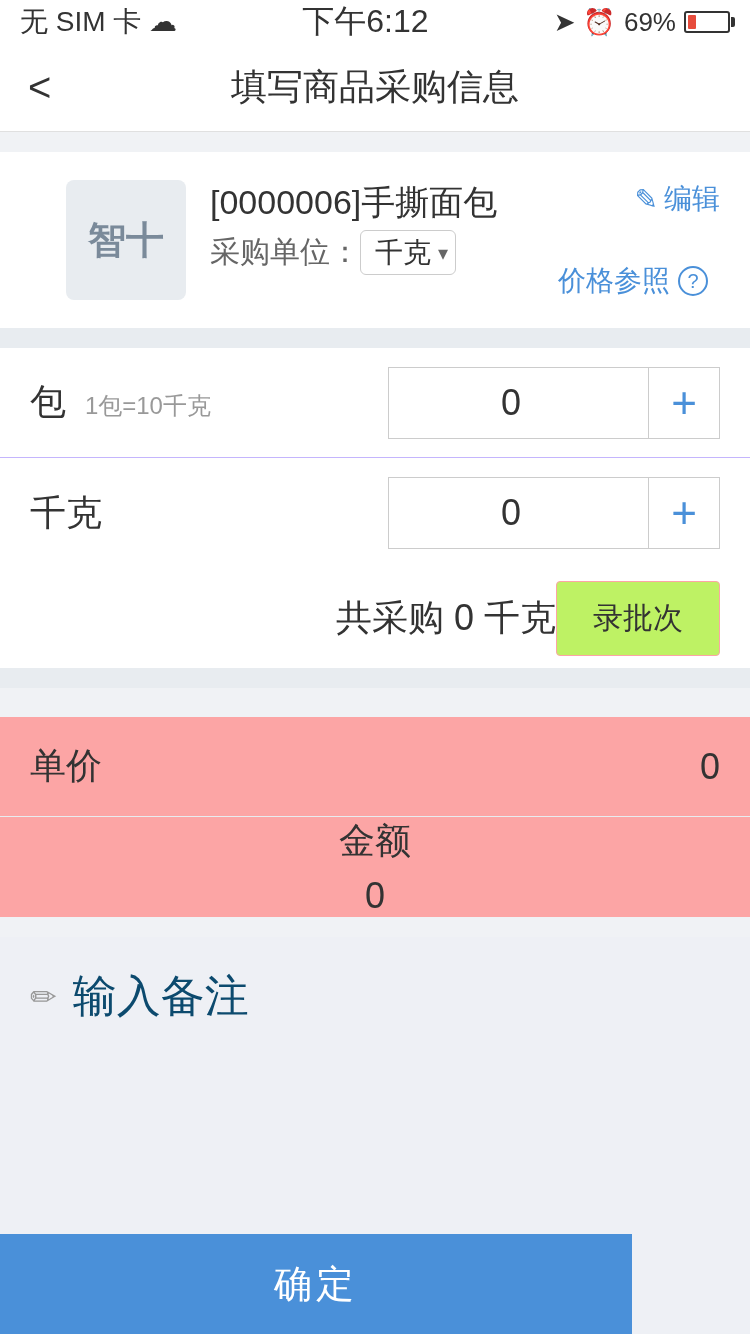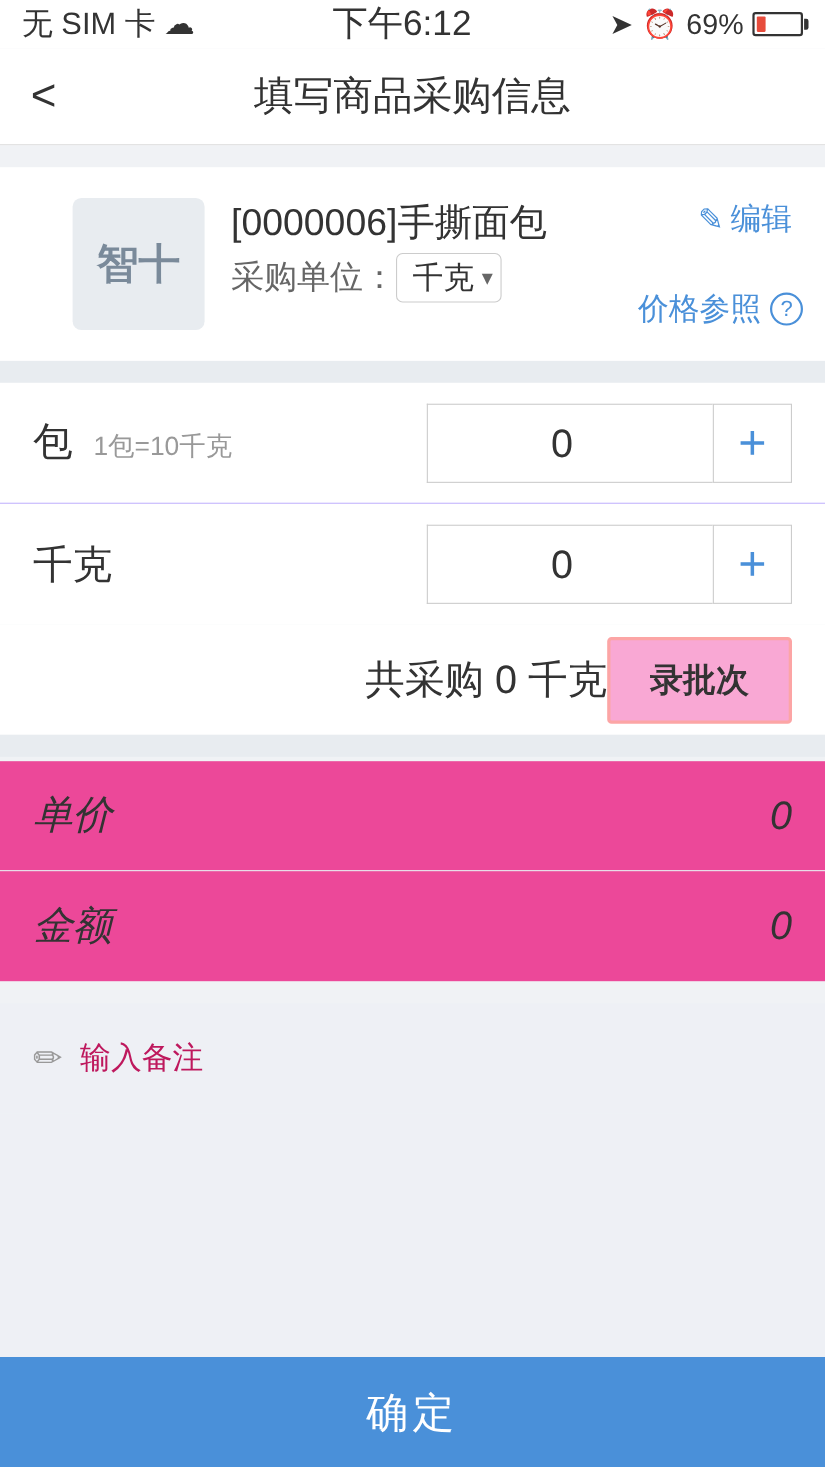--- a/index.html
+++ b/index.html
@@ -162,21 +162,21 @@
       color: #4a90d9;
       font-size: 28px;
       display: flex;
       align-items: center;
       gap: 6px;
       cursor: pointer;
     }
     .price-ref {
       position: absolute;
       bottom: 28px;
-      right: 20px;
+      right: 42px;
       color: #4a90d9;
       font-size: 28px;
       display: flex;
       align-items: center;
       gap: 8px;
       cursor: pointer;
     }
     .help-circle {
       width: 30px;
       height: 30px;
@@ -255,46 +255,45 @@
       align-items: center;
       justify-content: flex-end;
       padding: 0 30px;
       height: 100px;
     }
     .summary-text {
       font-size: 36px;
       color: #333;
     }
     .batch-btn {
-      border: 3px solid #fca5a5;
-      background: #f9a8d4;
+      border: 1px solid #fca5a5;
+      background: #bef264;
       padding: 16px 36px;
       font-size: 30px;
       color: #333;
       cursor: pointer;
       border-radius: 4px;
-      font-weight: bold;
     }
 
     
     .price-section {
-      background: #ec4899;
-      margin-top: 4px;
-      font-style: italic;
+      background: #fca5a5;
+      margin-top: 29px;
     }
     .price-row {
       display: flex;
       align-items: center;
       justify-content: space-between;
       padding: 0 30px;
       height: 100px;
       border-bottom: 1px solid #e8ecf0;
     }
     .price-row:last-child {
       border-bottom: none;
+      flex-direction: column;
     }
     .price-label {
       font-size: 36px;
       color: #333;
     }
     .price-value {
       font-size: 36px;
       color: #333;
     }
 
@@ -306,37 +305,37 @@
       display: flex;
       align-items: center;
       gap: 16px;
       min-height: 100px;
     }
     .note-icon {
       font-size: 32px;
       color: #999;
     }
     .note-placeholder {
-      font-size: 28px;
-      color: #be185d;
+      font-size: 44px;
+      color: #0c4a6e;
     }
 
     
     .content-spacer {
       background: #eef0f5;
       flex: 1;
       min-height: 300px;
     }
 
     
     .bottom-area {
       position: fixed;
       bottom: 0;
       left: 0;
-      width: 750px;
+      width: 632px;
     }
     .confirm-btn {
       width: 100%;
       height: 100px;
       background: #4a90d9;
       border: none;
       font-size: 38px;
       color: #fff;
       cursor: pointer;
       letter-spacing: 4px;

